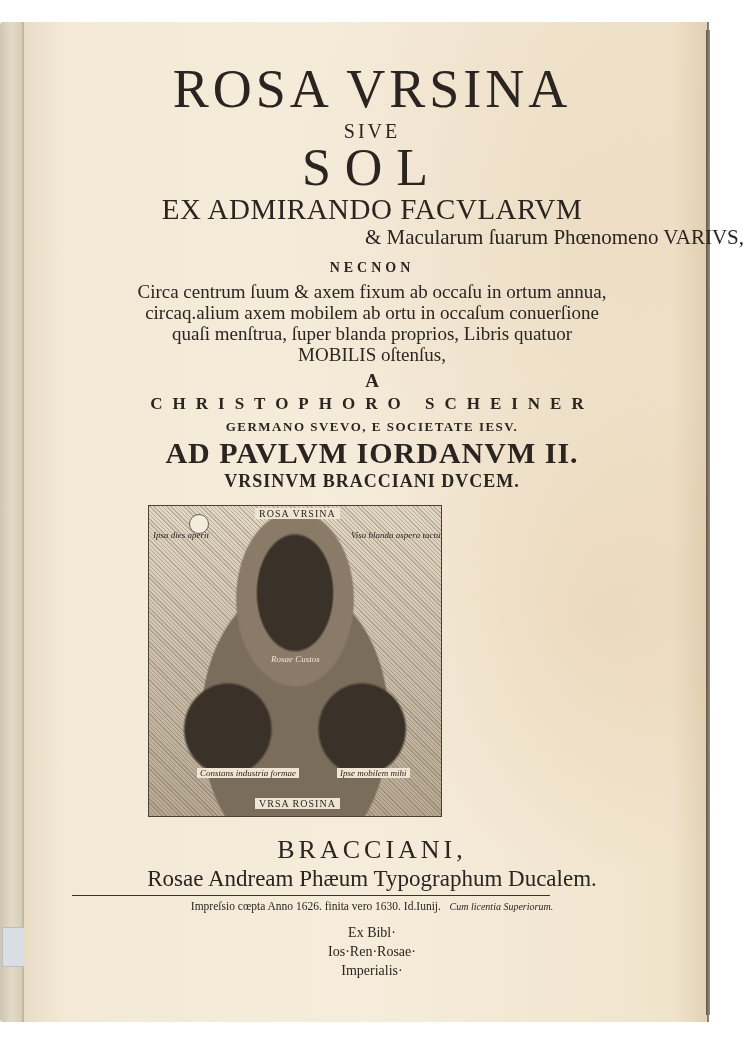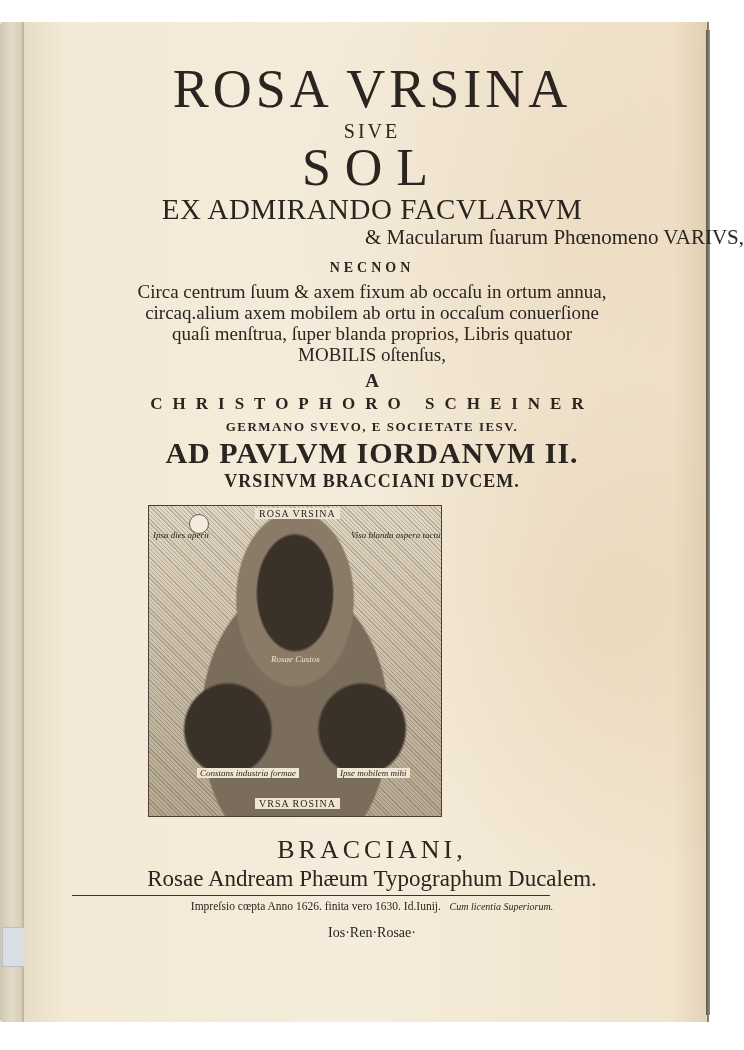--- a/index.html
+++ b/index.html
@@ -106,14 +106,16 @@
 </div>
 
 <div class="block b1">BRACCIANI,</div>
 <div class="block b2">Rosae Andream Phæum Typographum Ducalem.</div>
 <div class="rule"></div>
 <div class="block b3">
   <span>Impreſsio cœpta Anno 1626. finita vero 1630. Id.Iunij.</span>
   &nbsp;&nbsp;<i>Cum licentia Superiorum.</i>
 </div>
 <div class="block b4">
+  <span>Ex Bibl·</span>
   <span>Ios·Ren·Rosae·</span>
+  <span>Imperialis·</span>
 </div>
 
 </body></html>

